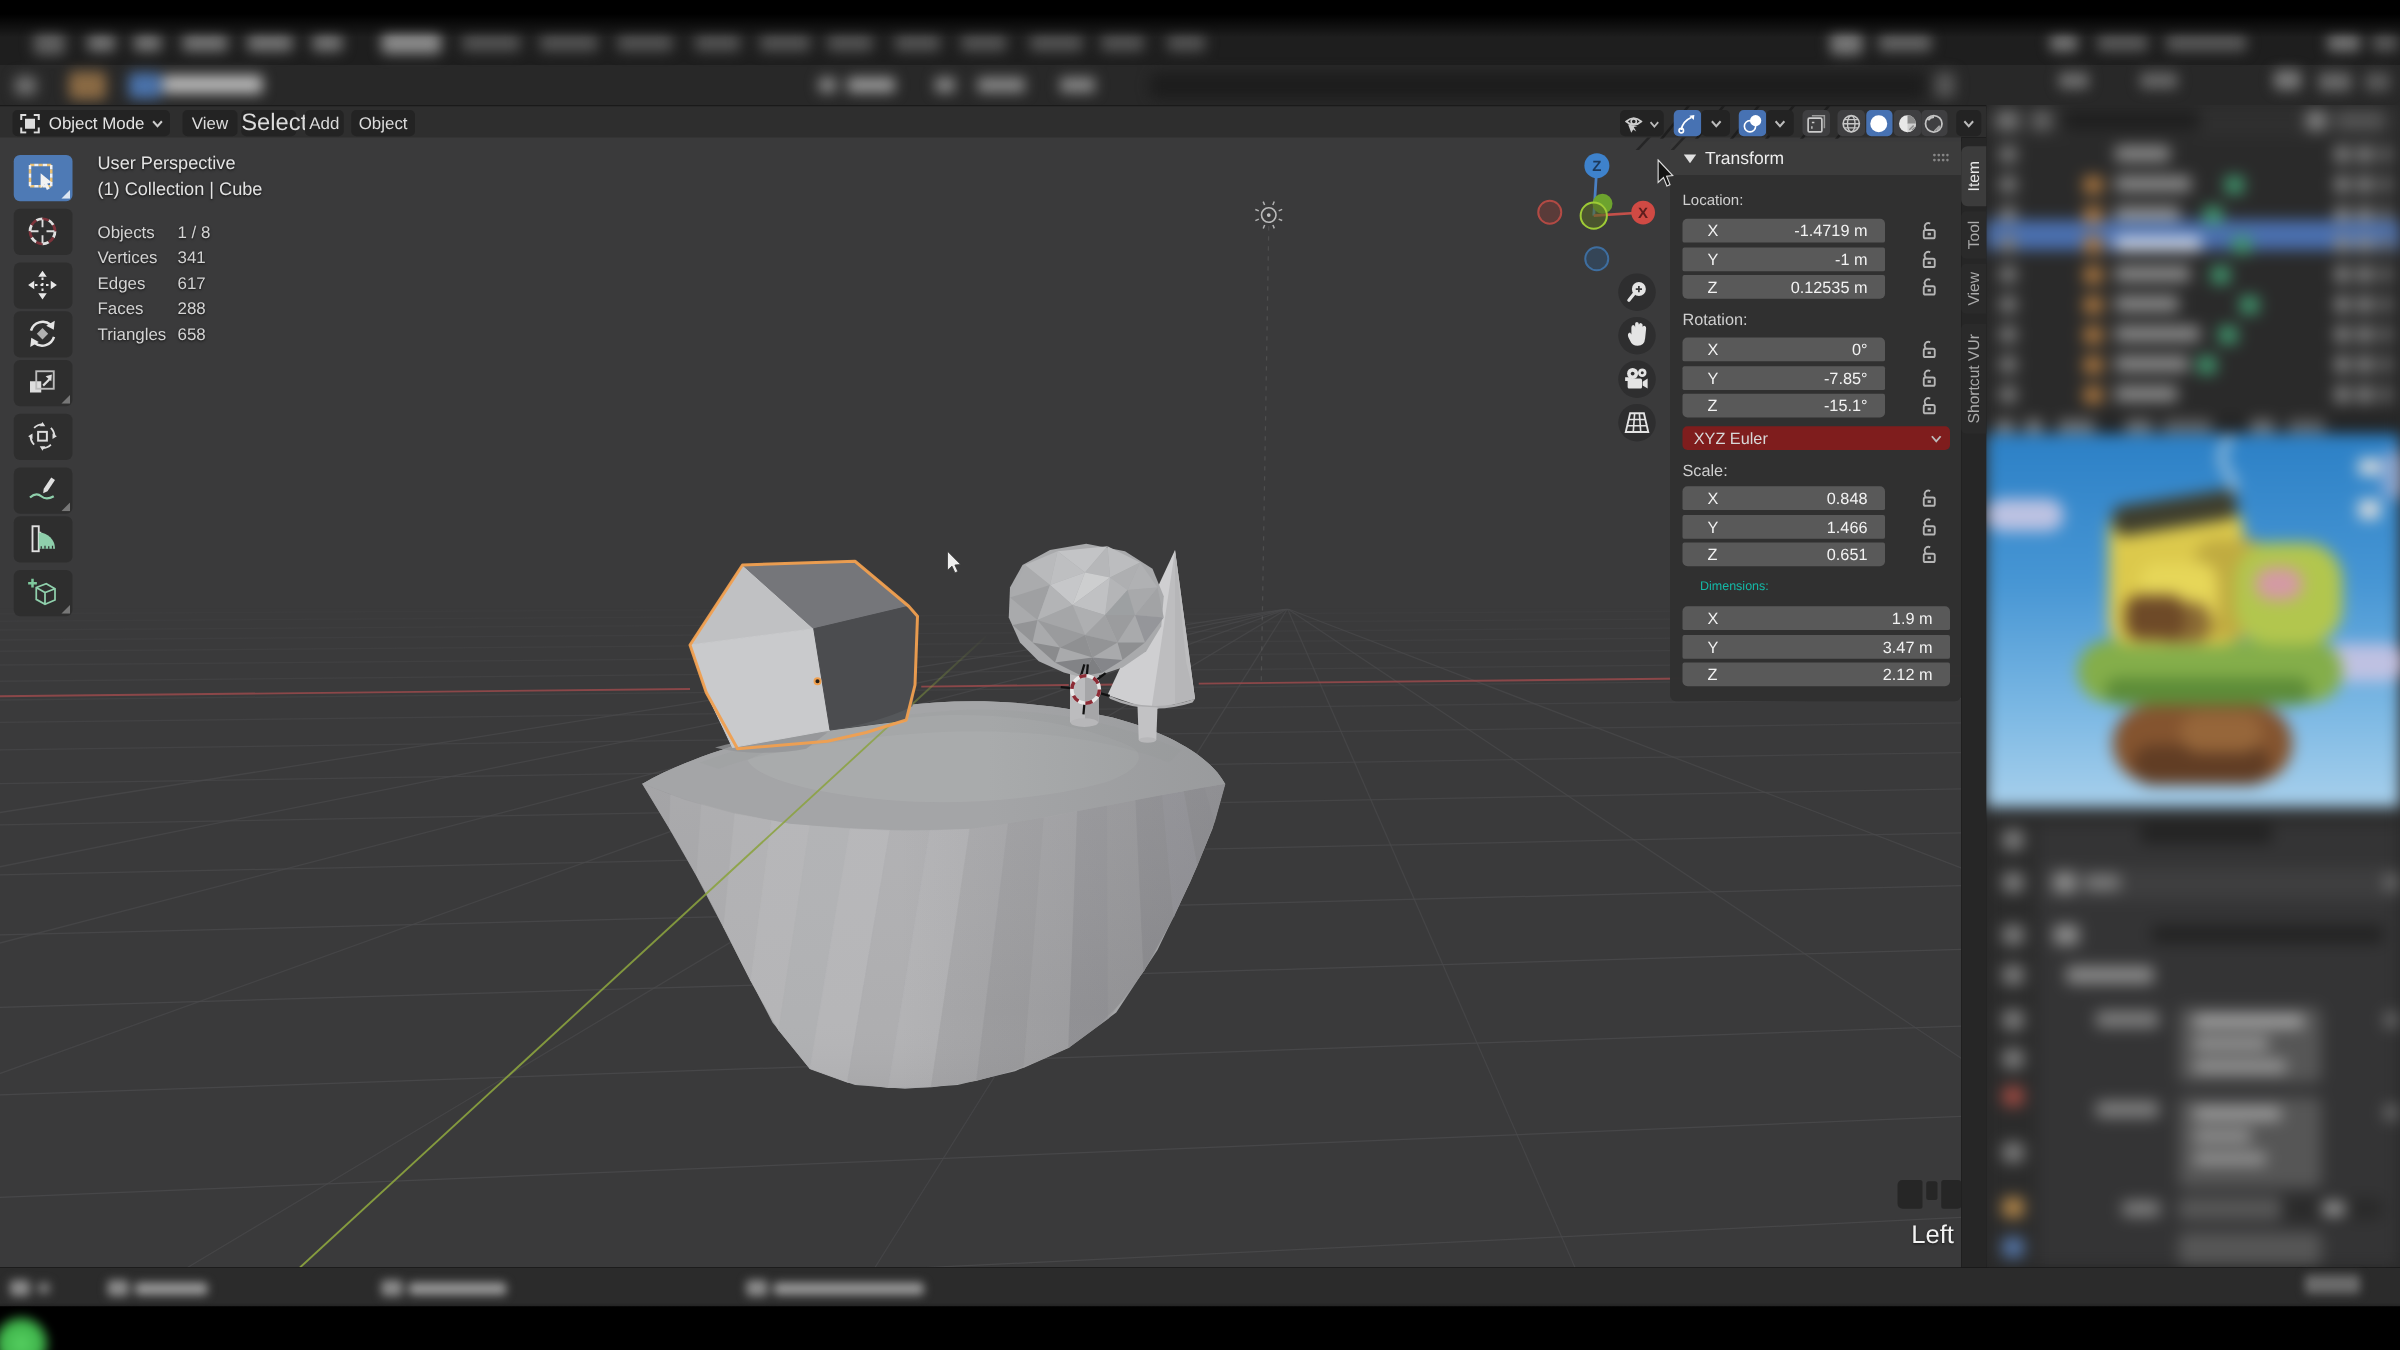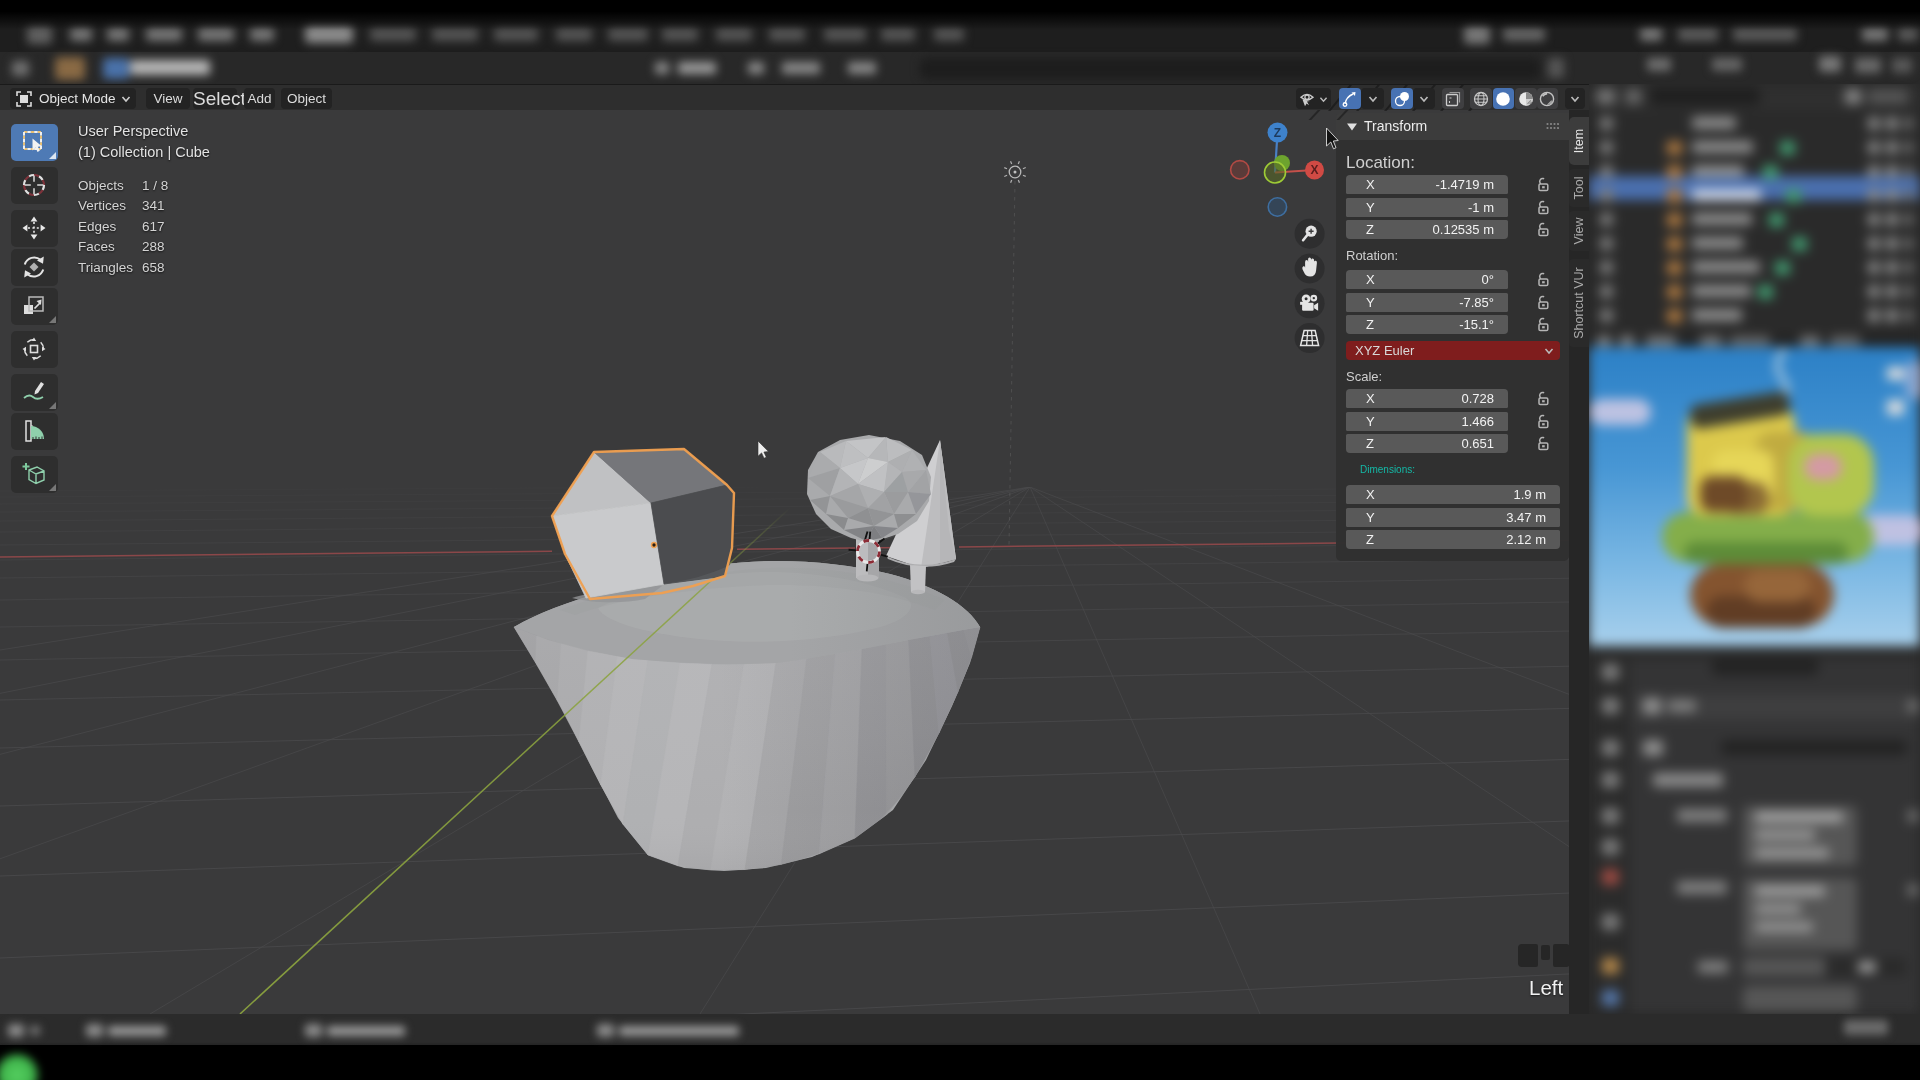--- a/index.html
+++ b/index.html
@@ -380,21 +380,21 @@
             <circle cx="8.5" cy="2" r="1.1"></circle>
             <circle cx="12" cy="2" r="1.1"></circle>
        <circle cx="1.5" cy="6" r="1.1"></circle>
             <circle cx="5" cy="6" r="1.1"></circle>
             <circle cx="8.5" cy="6" r="1.1"></circle>
             <circle cx="12" cy="6" r="1.1"></circle>
           </g>
      </svg>
    </div>
       <div class="abs" style="left:0;top:27px;width:233px;height:421px;background:rgba(48,48,48,0.97);border-radius:0 0 5px 5px;">
-        <div class="abs" style="left:10px;top:13px;font-size:17px;color:#cfcfcf;">Location:</div>
+        <div class="abs" style="left:10px;top:13px;font-size:12px;color:#cfcfcf;">Location:</div>
         <div class="abs" style="left:10px;top:35px;width:162px;height:19px;background:#595959;border-radius:4px 4px 1.5px 1.5px;color:#f2f2f2;font-size:13px;line-height:19px;">
         <span style="position:absolute;left:20px;">X</span>
         <span style="position:absolute;right:14px;">-1.4719 m</span>
       </div>
         <svg class="abs" width="15" height="15" viewBox="0 0 15 15" style="left:199px;top:37px;">
           <rect x="4" y="7" width="8.8" height="6.6" rx="1.3" fill="none" stroke="#b5b5b5" stroke-width="1.5"></rect>
           <path d="M5.6 7 L5.6 5.6 A3 3 0 0 1 10.4 3.2 L 11 4" fill="none" stroke="#b5b5b5" stroke-width="1.5" transform="rotate(-26 5.6 7)"></path>
           <rect x="7.1" y="9.2" width="2.6" height="2.1" fill="#b5b5b5"></rect>
         </svg>
         <div class="abs" style="left:10px;top:57.6px;width:162px;height:19px;background:#595959;border-radius:1.5px 1.5px 1.5px 1.5px;color:#f2f2f2;font-size:13px;line-height:19px;">
@@ -445,21 +445,21 @@
         </svg>
         <div class="abs" style="left:10px;top:201px;width:214px;height:19px;background:#7f1d1d;border-radius:4px;color:#d8d8d8;font-size:13px;line-height:19px;">
      <span style="position:absolute;left:9px;">XYZ Euler</span>
      <svg width="10" height="8" viewBox="0 0 10 8" style="position:absolute;right:6px;top:6px;">
             <path d="M1.5 2 L5 6 L8.5 2" stroke="#bbb" stroke-width="1.5" fill="none"></path>
           </svg>
    </div>
         <div class="abs" style="left:10px;top:229px;font-size:13px;color:#cfcfcf;">Scale:</div>
         <div class="abs" style="left:10px;top:249px;width:162px;height:19px;background:#595959;border-radius:4px 4px 1.5px 1.5px;color:#f2f2f2;font-size:13px;line-height:19px;">
         <span style="position:absolute;left:20px;">X</span>
-        <span style="position:absolute;right:14px;">0.728</span>
+        <span style="position:absolute;right:14px;">0.848</span>
       </div>
         <svg class="abs" width="15" height="15" viewBox="0 0 15 15" style="left:199px;top:251px;">
           <rect x="4" y="7" width="8.8" height="6.6" rx="1.3" fill="none" stroke="#b5b5b5" stroke-width="1.5"></rect>
           <path d="M5.6 7 L5.6 5.6 A3 3 0 0 1 10.4 3.2 L 11 4" fill="none" stroke="#b5b5b5" stroke-width="1.5" transform="rotate(-26 5.6 7)"></path>
           <rect x="7.1" y="9.2" width="2.6" height="2.1" fill="#b5b5b5"></rect>
         </svg>
         <div class="abs" style="left:10px;top:271.6px;width:162px;height:19px;background:#595959;border-radius:1.5px 1.5px 1.5px 1.5px;color:#f2f2f2;font-size:13px;line-height:19px;">
         <span style="position:absolute;left:20px;">Y</span>
         <span style="position:absolute;right:14px;">1.466</span>
       </div>

